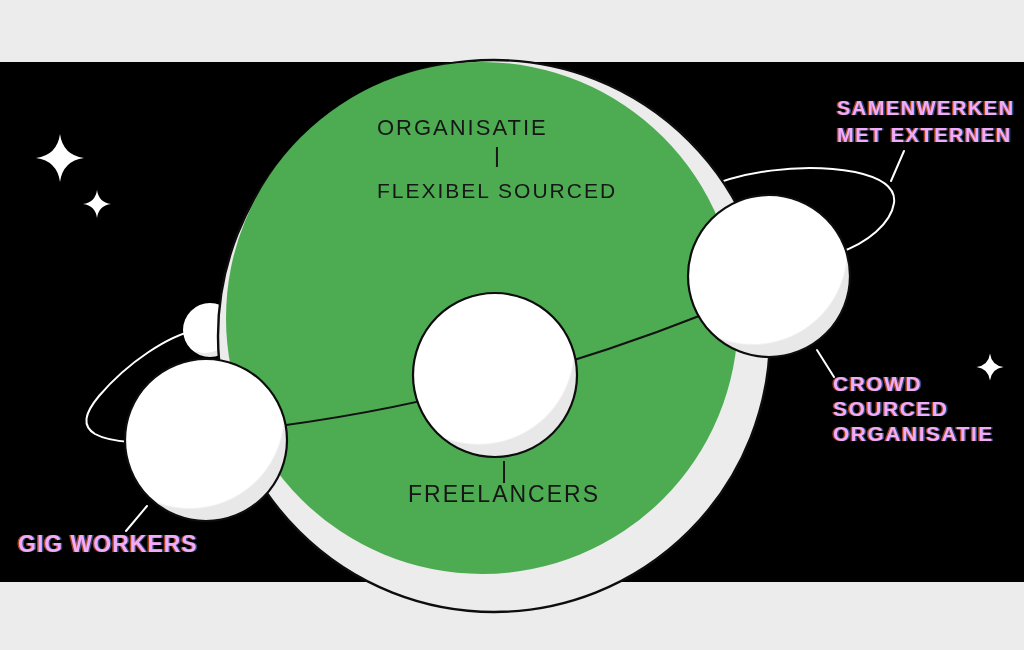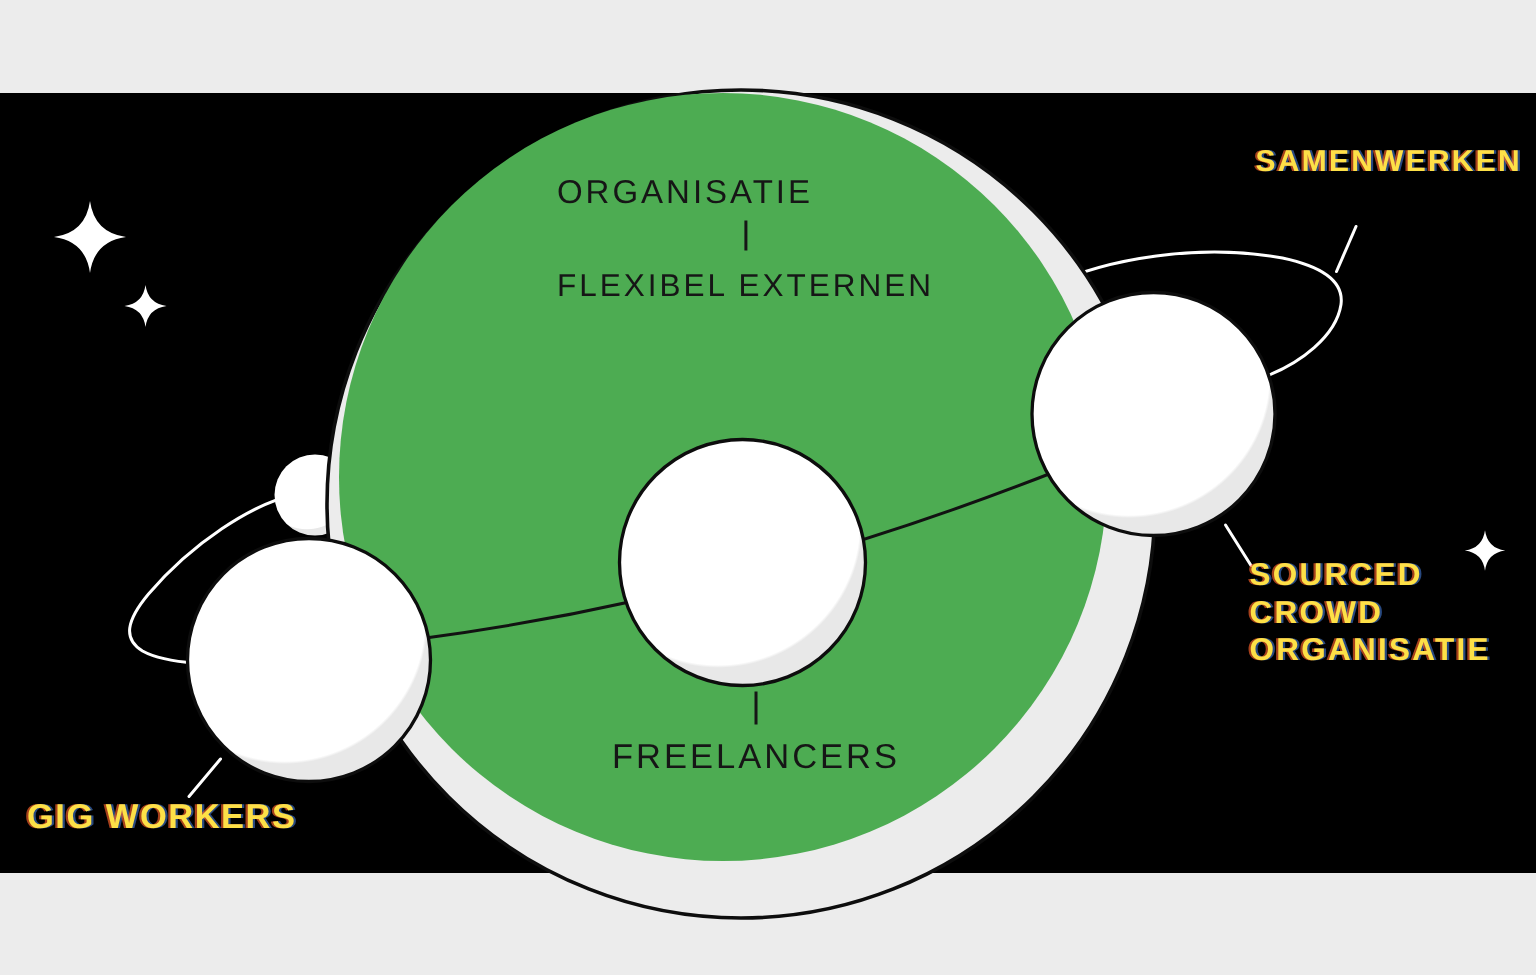--- a/index.html
+++ b/index.html
@@ -8,29 +8,29 @@
     background:#000;
     font-family:"Liberation Sans","DejaVu Sans",sans-serif;
   }
   .band{position:absolute;left:0;width:1024px;background:#ececec;}
   .band-top{top:0;height:62px;}
   .band-bottom{top:582px;height:68px;}
   svg.scene{position:absolute;left:0;top:0;z-index:2;}
   .lbl{position:absolute;z-index:3;font-weight:bold;white-space:nowrap;}
   .lbl-dark{color:#161616;letter-spacing:2px;}
   .lbl-white{
-    color:#fde047;letter-spacing:1.5px;
+    color:#f0abfc;letter-spacing:1.5px;
     text-shadow:-1.5px 0 0 rgba(255,98,42,.65), 1.5px 0 0 rgba(80,146,255,.5);
   }
   .org-block{left:497px;top:117px;transform:translateX(-50%);text-align:left;z-index:3;position:absolute;}
   .org-title{font-size:22px;line-height:22px;}
   .tick{width:2px;height:20px;background:#161616;margin:8px auto 0 auto;}
   .org-sub{font-size:21px;line-height:24px;margin-top:12px;}
   .freelancers-block{left:504px;top:461px;transform:translateX(-50%);text-align:center;z-index:3;position:absolute;}
-  .freelancers-label{font-size:23px;line-height:23px;letter-spacing:2px;margin-top:10px;}
+  .freelancers-label{font-size:23px;line-height:23px;letter-spacing:2px;}
   .samen{left:837px;top:95px;font-size:20px;line-height:27px;}
   .crowd{left:833px;top:371px;font-size:21px;line-height:25px;}
   .gig{left:2px;top:532px;font-size:23px;line-height:24px;letter-spacing:1px;padding-left:16px;}
 </style>
 </head>
 <body>
 
 <div class="band band-top"></div>
 <div class="band band-bottom"></div>
 
@@ -63,32 +63,33 @@
 
   <path d="M 60 134 Q 62.9 155.1 84 158 Q 62.9 160.9 60 182 Q 57.1 160.9 36 158 Q 57.1 155.1 60 134 Z" fill="#ffffff"></path>
   <path d="M 97 190 Q 98.7 202.3 111 204 Q 98.7 205.7 97 218 Q 95.3 205.7 83 204 Q 95.3 202.3 97 190 Z" fill="#ffffff"></path>
   <path d="M 990 353.5 Q 991.6 365.4 1003.5 367 Q 991.6 368.6 990 380.5 Q 988.4 368.6 976.5 367 Q 988.4 365.4 990 353.5 Z" fill="#ffffff"></path>
 </svg>
 
 <div class="org-block">
   <div class="lbl-dark org-title">ORGANISATIE</div>
   <div class="tick"></div>
   <div class="org-sub">
-    <div class="lbl-dark">FLEXIBEL EXTERNEN</div>
+    <div class="lbl-dark">FLEXIBEL SOURCED</div>
   </div>
 </div>
 
 <div class="freelancers-block">
   <div class="tick" style="margin-top:0;height:22px;"></div>
   <div class="lbl-dark freelancers-label">FREELANCERS</div>
 </div>
 
 <div class="lbl lbl-white samen">
   <div>SAMENWERKEN</div>
+  <div>MET EXTERNEN</div>
 </div>
 
 <div class="lbl lbl-white crowd">
+  <div>CROWD</div>
   <div>SOURCED</div>
-  <div>CROWD</div>
   <div>ORGANISATIE</div>
 </div>
 
 <div class="lbl lbl-white gig">GIG WORKERS</div>
 
 </body></html>

